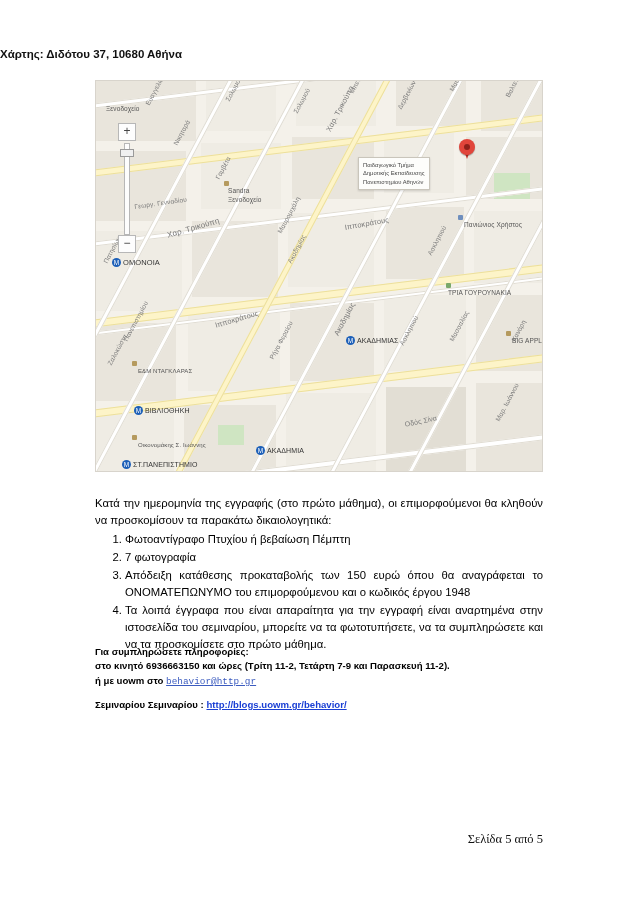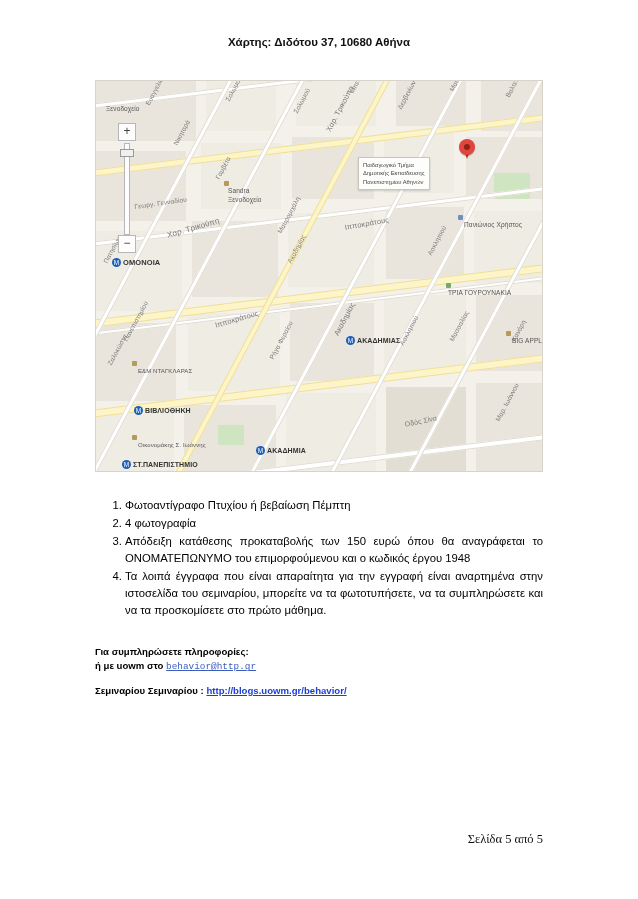--- a/index.html
+++ b/index.html
@@ -17,23 +17,22 @@
   }
   .page {
     position: absolute;
     left: 0; top: 0;
     width: 638px;
     height: 899px;
     background: #fff;
   }
   .doc-title {
     position: absolute;
-    left: 0; top: 36px;
+    left: 0; top: 48px;
     width: 638px;
-    text-align: center;
     font-size: 11.5px;
     font-weight: bold;
     color: #111;
   }
 
   
   .map-wrap {
     position: absolute;
     left: 95px;
     top: 80px;
@@ -78,21 +77,21 @@
     font-size: 6.5px;
     color: #6b6b6b;
     white-space: nowrap;
     letter-spacing: 0.1px;
   }
   .lbl.street { color: #7a7a7a; }
   .lbl.poi { color: #555; }
   .lbl.metro {
     font-size: 7px;
     color: #333;
-    font-weight: bold;
+    font-weight: normal;
     margin-top: 40px;
   }
   .metro-dot {
     position: absolute;
     width: 9px; height: 9px;
     border-radius: 50%;
     background: #1c5fb8;
     color: #fff;
     font-size: 6.5px;
     line-height: 9px;
@@ -370,30 +369,32 @@
         <div class="zoom-btn">+</div>
         <div class="zoom-track"></div>
         <div class="zoom-thumb"></div>
         <div class="zoom-btn zoom-minus">−</div>
       </div>
 
     </div>
   </div>
 
   <div class="body-text">
+    <p>Κατά την ημερομηνία της εγγραφής (στο πρώτο μάθημα), οι επιμορφούμενοι θα κληθούν να προσκομίσουν τα παρακάτω δικαιολογητικά:</p>
     <ol class="req" id="req-list">
         <li>Φωτοαντίγραφο Πτυχίου ή βεβαίωση Πέμπτη</li>
-        <li>4 φωτογραφία</li>
+        <li>7 φωτογραφία</li>
         <li>Απόδειξη κατάθεσης προκαταβολής των 150 ευρώ όπου θα αναγράφεται το ΟΝΟΜΑΤΕΠΩΝΥΜΟ του επιμορφούμενου και ο κωδικός έργου 1948</li>
         <li>Τα λοιπά έγγραφα που είναι απαραίτητα για την εγγραφή είναι αναρτημένα στην ιστοσελίδα του σεμιναρίου, μπορείτε να τα φωτοτυπήσετε, να τα συμπληρώσετε και να τα προσκομίσετε στο πρώτο μάθημα.</li>
       </ol>
   </div>
 
   <div class="info-block">
     <div class="row">Για συμπληρώσετε πληροφορίες:</div>
+    <div class="row">στο κινητό 6936663150 και ώρες (Τρίτη 11-2, Τετάρτη 7-9 και Παρασκευή 11-2).</div>
     <div class="row">
       <span>ή με uowm στο </span><a class="mono-link" href="#">behavior@http.gr</a>
     </div>
     <div class="gap"></div>
     <div class="row">
       <span>Σεμιναρίου Σεμιναρίου : </span><a class="blue-link" href="#">http://blogs.uowm.gr/behavior/</a>
     </div>
   </div>
 
   <div class="footer">Σελίδα 5 από 5</div>

